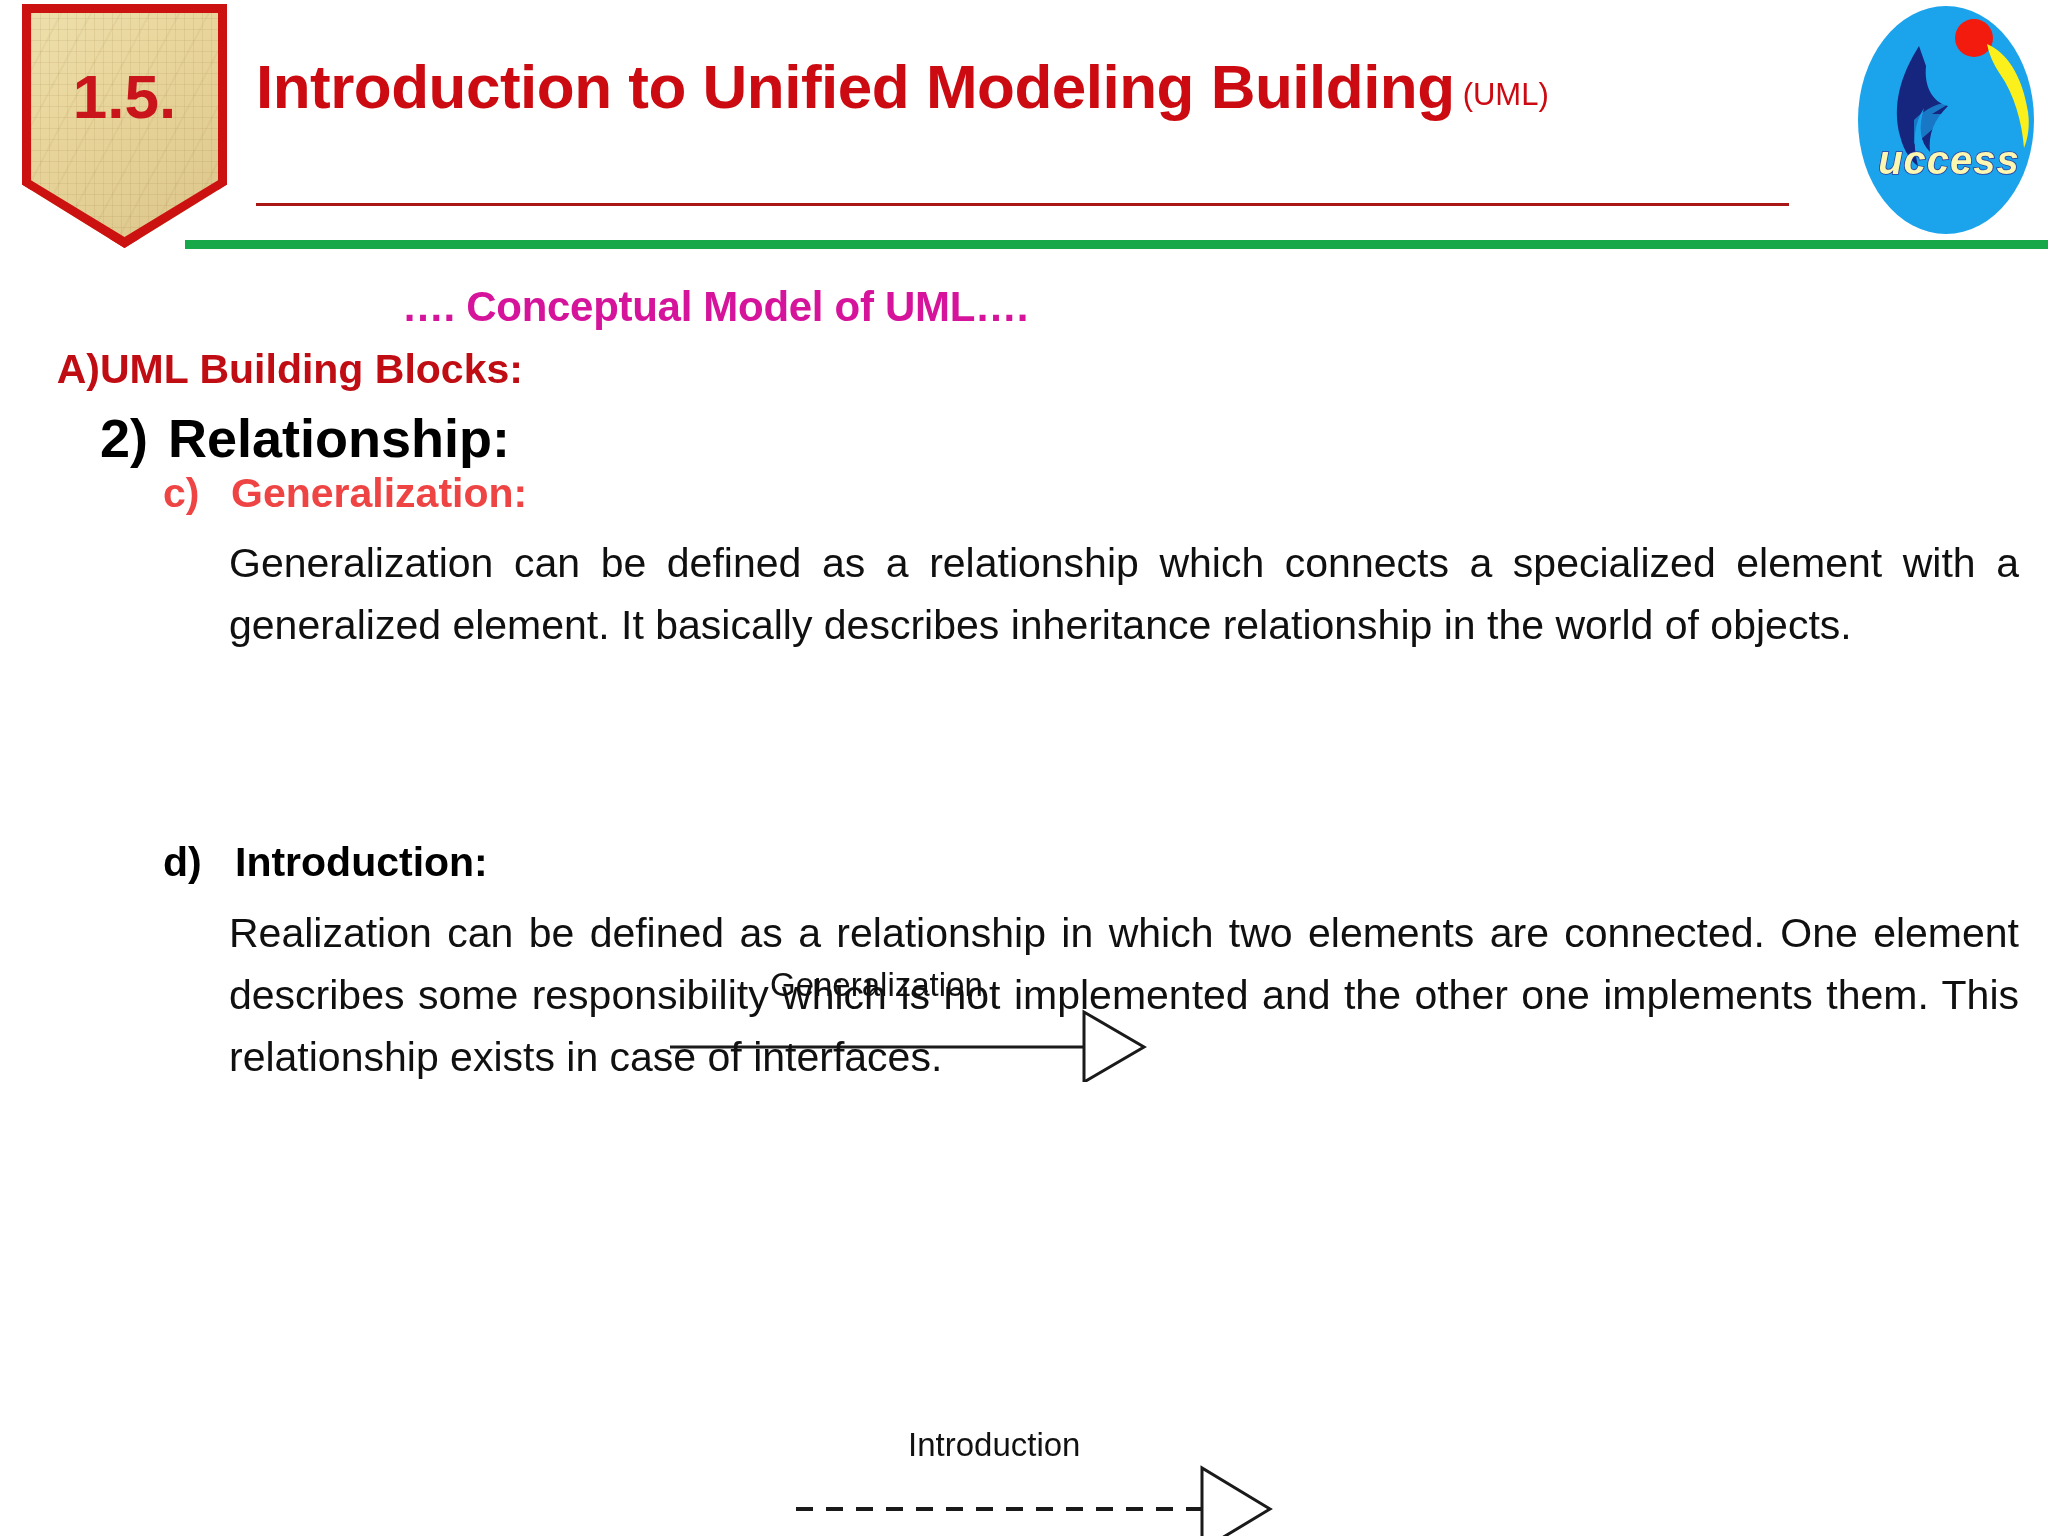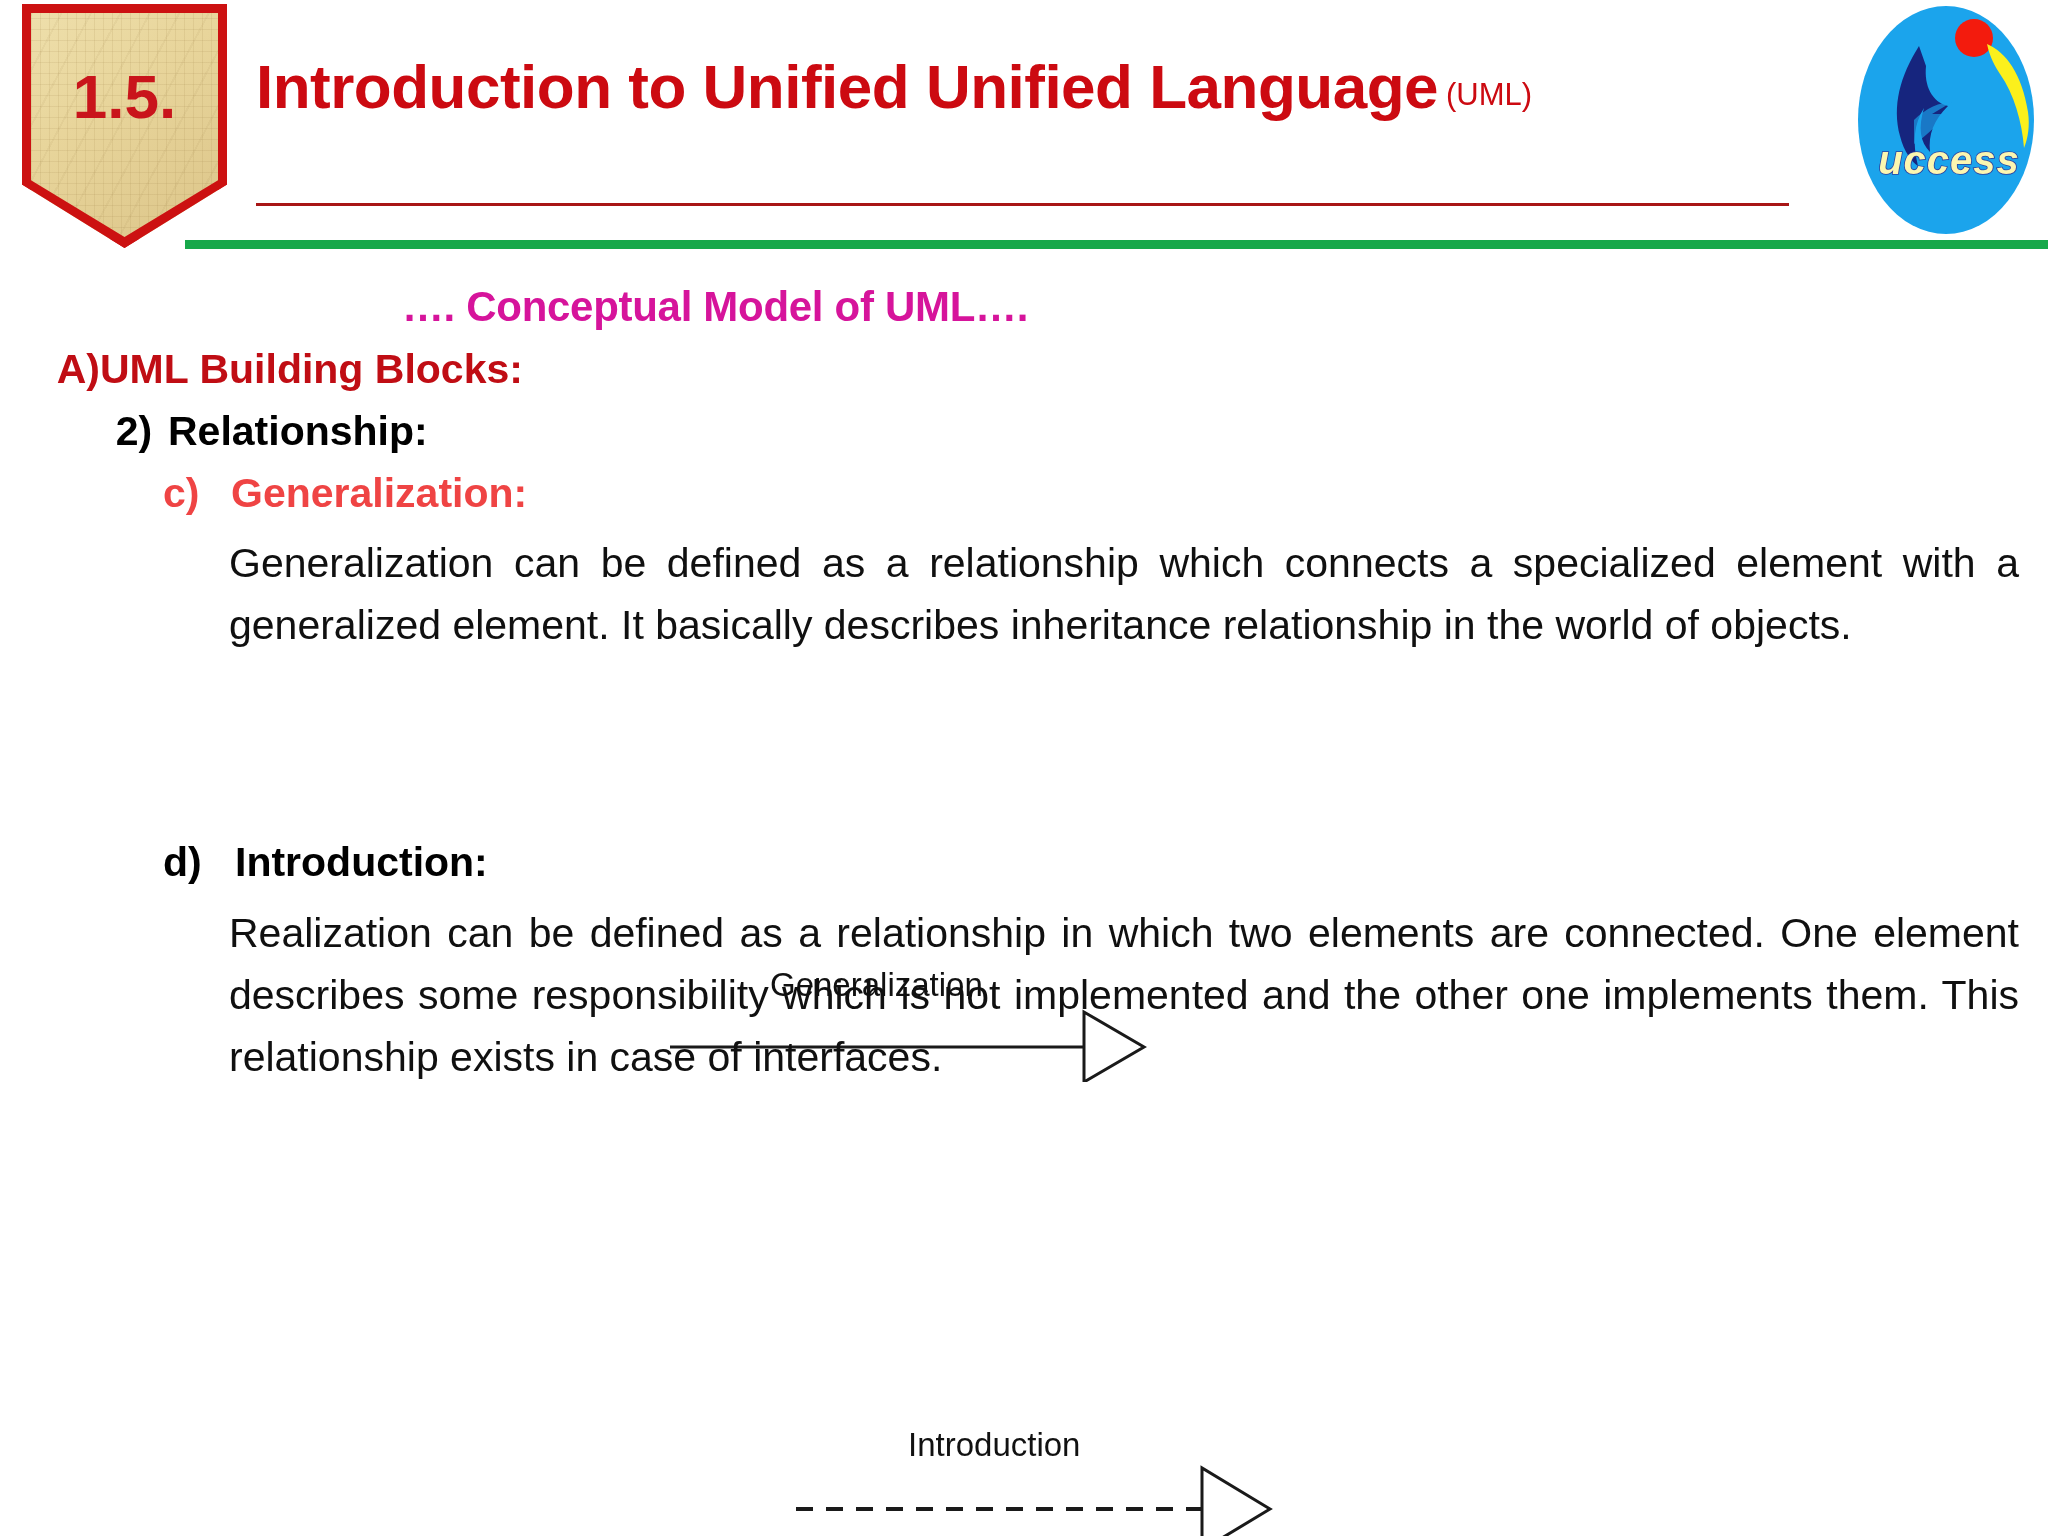--- a/index.html
+++ b/index.html
@@ -168,25 +168,24 @@
     text-align: right;
   }
   .lvl-a .marker { display: inline-block; width: 62px; }
 
   .lvl-2 {
     position: absolute;
     left: 100px;
     top: 159px;
     font-family: "Liberation Sans", sans-serif;
     font-weight: bold;
-    font-size: 41px;
+    font-size: 54px;
     line-height: 1;
     color: #000000;
     white-space: nowrap;
-    text-align: center;
   }
   .lvl-2 .marker { display: inline-block; width: 68px; }
 
   .lvl-c {
     position: absolute;
     left: 163px;
     top: 221px;
     font-family: "Liberation Sans", sans-serif;
     font-weight: bold;
     font-size: 41px;
@@ -265,21 +264,21 @@
 
 <div class="slide-header">
 
   <div class="section-badge">
     <div class="section-badge-shape"></div>
     <div class="section-badge-border"></div>
     <div class="section-badge-number">1.5.</div>
   </div>
 
   <div class="header-title">
-    <span>Introduction to Unified Unified Language</span><span class="header-title-suffix">(UML)</span>
+    <span>Introduction to Unified Modeling Building</span><span class="header-title-suffix">(UML)</span>
   </div>
 
   <div class="header-rule-red"></div>
   <div class="header-rule-green"></div>
 
   <div class="brand-logo">
     <svg class="diagram-svg" width="180" height="240" viewBox="0 0 180 240">
       <ellipse cx="90" cy="118" rx="88" ry="114" fill="#1ba4ec"></ellipse>
       <path d="M63 44 C 44 74, 36 104, 44 134 C 48 150, 56 160, 62 164
                C 56 140, 58 122, 68 106 C 62 126, 64 140, 74 150

